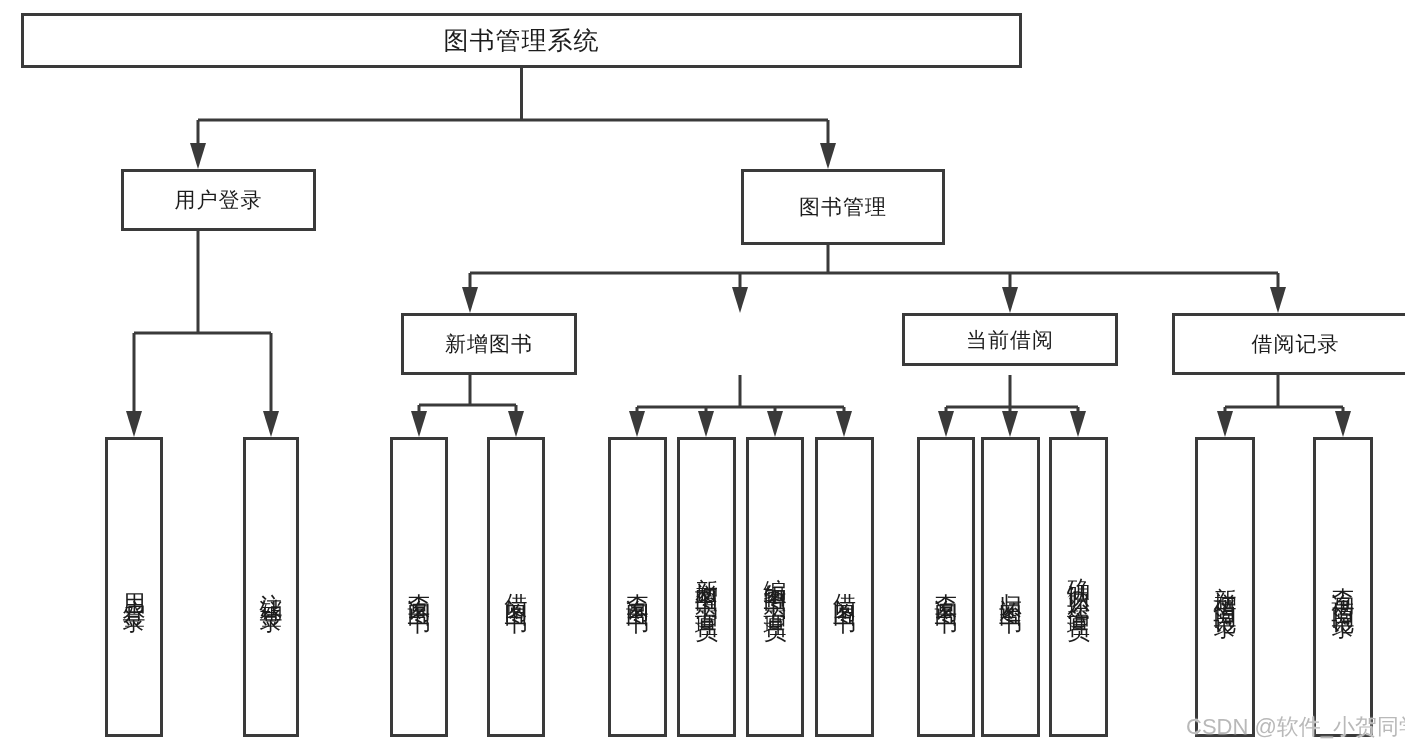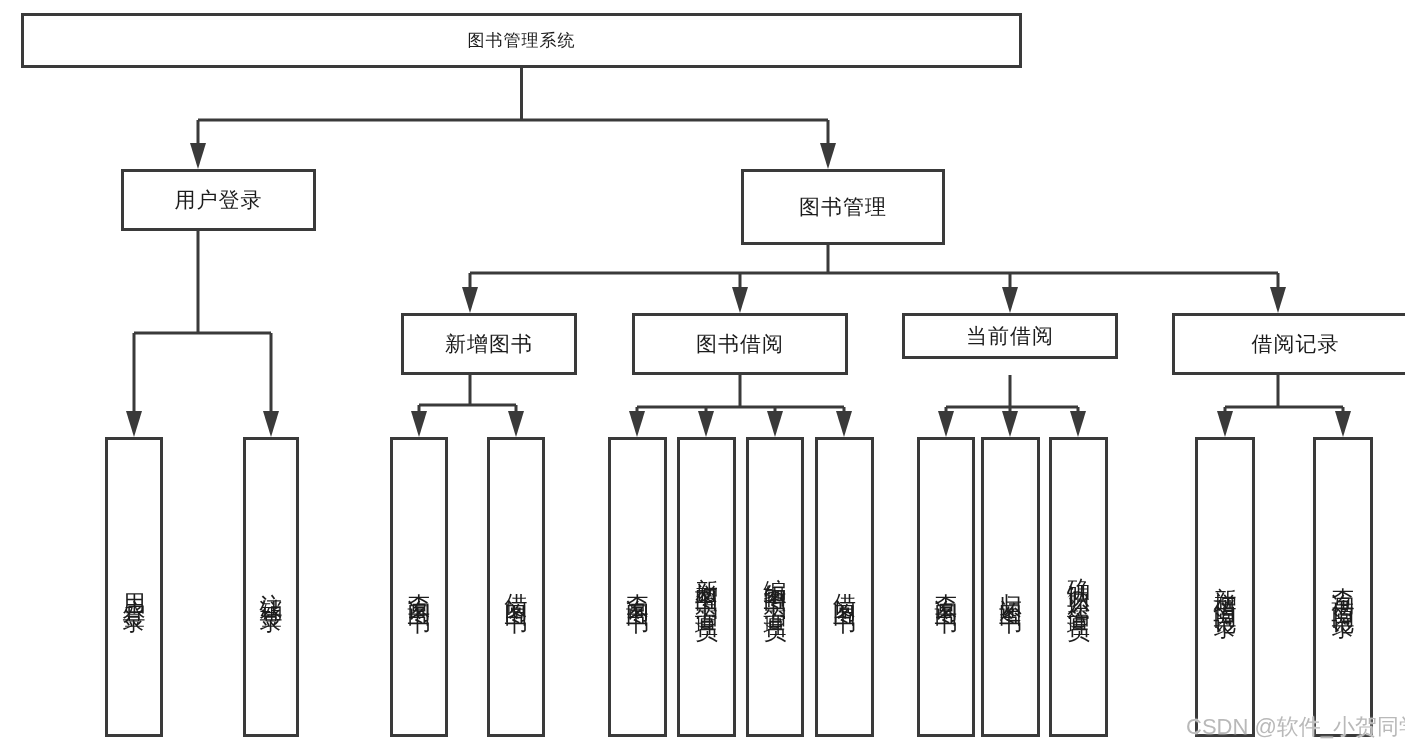--- a/index.html
+++ b/index.html
@@ -16,21 +16,21 @@
     position: absolute;
     box-sizing: border-box;
     border: 3px solid #3a3a3a;
     background: #ffffff;
     display: flex;
     align-items: center;
     justify-content: center;
     color: #1c1c1c;
   }
   .hbox { font-size: 21px; letter-spacing: 1px; }
-  .root { font-size: 17px; }
+  .root { font-size: 25px; }
   .vbox span.vtext {
     writing-mode: vertical-rl;
     text-orientation: mixed;
     font-size: 23px;
     letter-spacing: 6px;
     line-height: 1.0;
     white-space: nowrap;
   }
   .watermark {
     position: absolute;
@@ -109,24 +109,21 @@
   <div class="node hbox" style="left:121px; top:169px; width:195px; height:62px;">
     <span>用户登录</span>
   </div>
   <div class="node hbox" style="left:741px; top:169px; width:204px; height:76px;">
     <span>图书管理</span>
   </div>
 
   <div class="node hbox" style="left:401px; top:313px; width:176px; height:62px;">
     <span>新增图书</span>
   </div>
-  <div class="node hbox" style="left:632px; top:313px; width:216px; height:62px;">
-    <span>图书借阅</span>
-  </div>
-  <div class="node hbox" style="left:902px; top:313px; width:216px; height:46px;">
+  <div class="node hbox" style="left:902px; top:313px; width:216px; height:53px;">
     <span>当前借阅</span>
   </div>
   <div class="node hbox" style="left:1172px; top:313px; width:247px; height:62px;">
     <span>借阅记录</span>
   </div>
 
   <div class="node vbox" style="left:105px; top:437px; width:58px; height:300px;">
     <span class="vtext">用户登录</span>
   </div>
   <div class="node vbox" style="left:243px; top:437px; width:56px; height:300px;">

